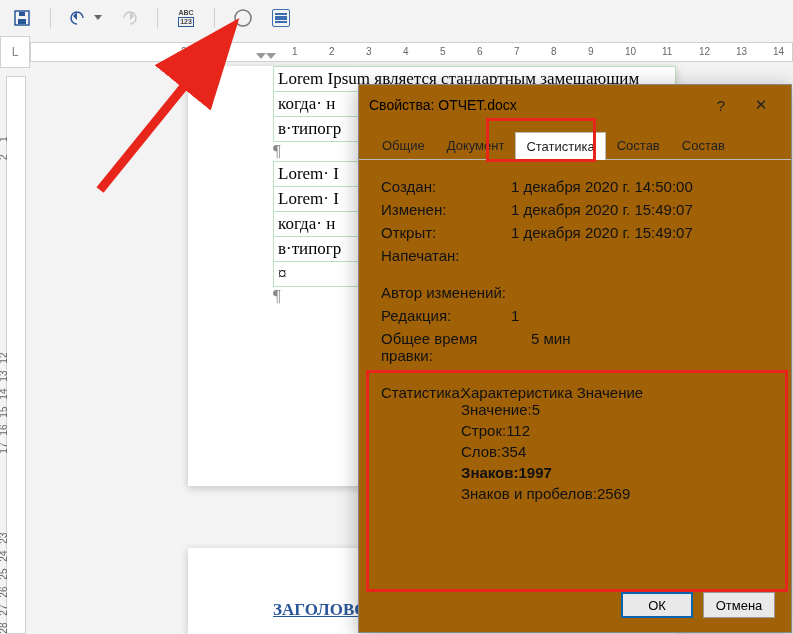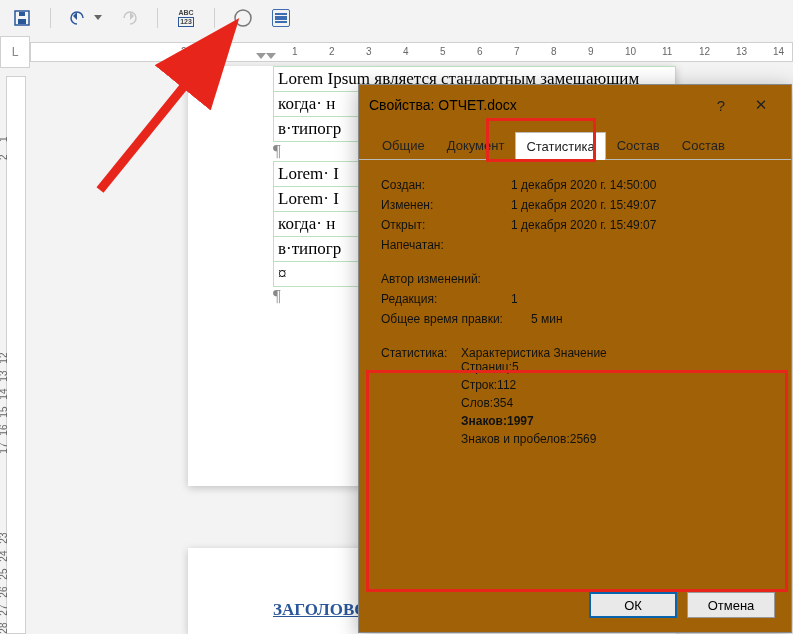--- a/index.html
+++ b/index.html
@@ -29,28 +29,28 @@
 .doc-area2 .hdr{position:absolute;left:85px;top:52px;font-family:"Times New Roman",serif;font-size:17px;font-weight:bold;color:#2a579a;text-decoration:underline}
 .marginstop{position:absolute;left:188px;top:51px;width:85px;height:16px}
 .marginstop .stop{position:absolute;width:0;height:0;border-left:5px solid transparent;border-right:5px solid transparent;border-top:6px solid #999}
 .dialog{position:absolute;left:358px;top:84px;width:432px;height:547px;background:#a16207;border:1px solid #888;box-shadow:0 4px 20px rgba(0,0,0,.3)}
 .dlg-title{height:40px;display:flex;align-items:center;padding:0 10px;font-size:14px}
 .dlg-title .t{flex:1}
 .dlg-title .hbtn{width:40px;height:40px;display:flex;align-items:center;justify-content:center;font-size:15px;color:#222;cursor:default}
 .dlg-tabs{display:flex;align-items:flex-end;padding:6px 12px 0 12px;border-bottom:1px solid #bbb;font-size:13px}
 .dlg-tabs .tab{padding:6px 10px 6px 10px;border:1px solid transparent;border-bottom:none;color:#222;cursor:default}
 .dlg-tabs .tab.active{border-color:#bbb;background:#fff;position:relative;top:1px}
-.dlg-body{padding:18px 8px 10px 22px;font-size:12px;color:#111}
+.dlg-body{padding:18px 8px 10px 22px;font-size:15px;color:#111}
 .dlg-body .row{display:flex;margin-bottom:6px}
 .dlg-body .lbl{width:130px}
 .dlg-body .val{flex:1}
 .stats-left{width:80px;display:inline-block;vertical-align:top}
 .stats-wrap{display:flex;align-items:flex-start}
 .dlg-buttons{position:absolute;right:16px;bottom:14px;display:flex;gap:10px}
-.dlg-buttons button{width:88px;height:26px;font-size:13px;font-family:inherit;background:#e9e9e9;border:1px solid #999}
+.dlg-buttons button{width:72px;height:26px;font-size:13px;font-family:inherit;background:#e9e9e9;border:1px solid #999}
 .dlg-buttons button.primary{border:2px solid #0a64ad;background:#e9e9e9}
 .hl-tab{position:absolute;border:3px solid #e8251a}
 .hl-stats{position:absolute;border:3px solid #e8251a}
 .arrow{position:absolute;pointer-events:none}
 </style>
 </head>
 <body>
 <div class="stage">
 
 <div class="toolbar">
@@ -224,21 +224,21 @@
 
     <div class="stats-wrap">
       <span class="stats-left">Статистика:</span>
       <div style="flex:1">
         <div class="hdr-row">
           <span class="c1">Характеристика</span>
           <span class="c2">Значение</span>
         </div>
         <div id="stats-rows">
               <div style="display: flex; margin-bottom: 4px;">
-                <span class="c1">Страниц:</span>
+                <span class="c1">Значение:</span>
                 <span class="c2">5</span>
               </div>
               <div style="display: flex; margin-bottom: 4px;">
                 <span class="c1">Строк:</span>
                 <span class="c2">112</span>
               </div>
               <div style="display: flex; margin-bottom: 4px;">
                 <span class="c1">Слов:</span>
                 <span class="c2">354</span>
               </div>

